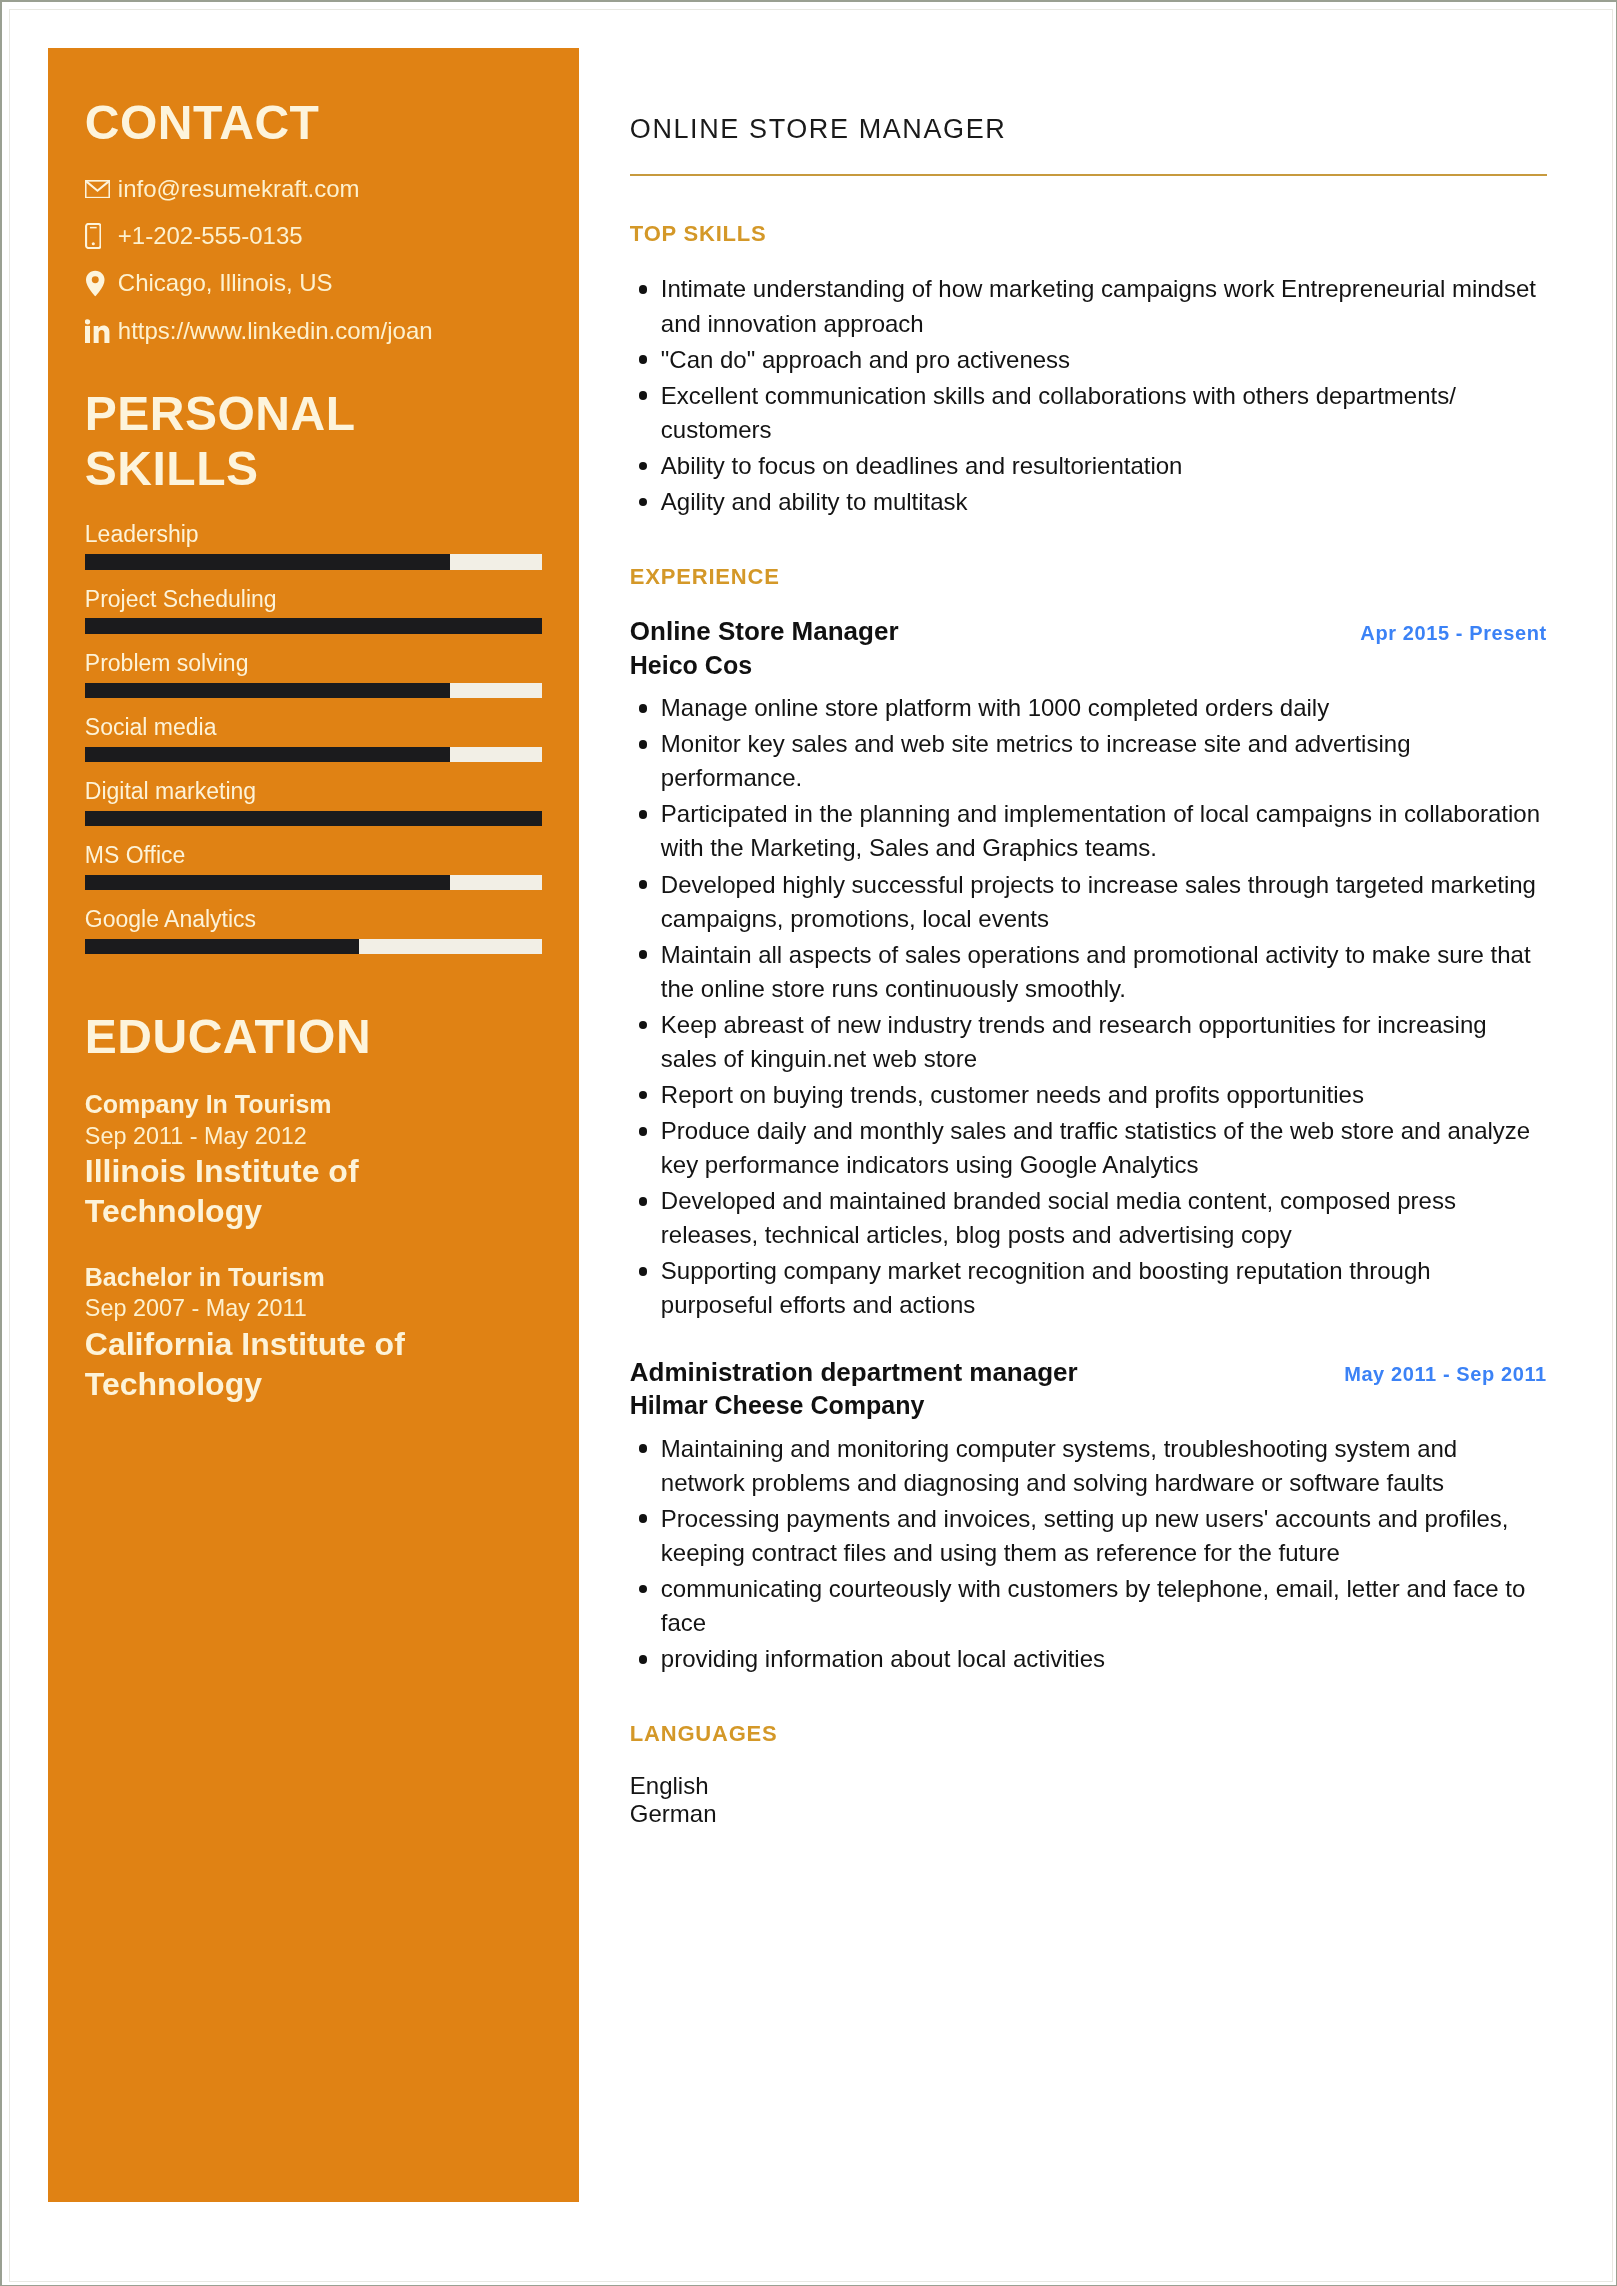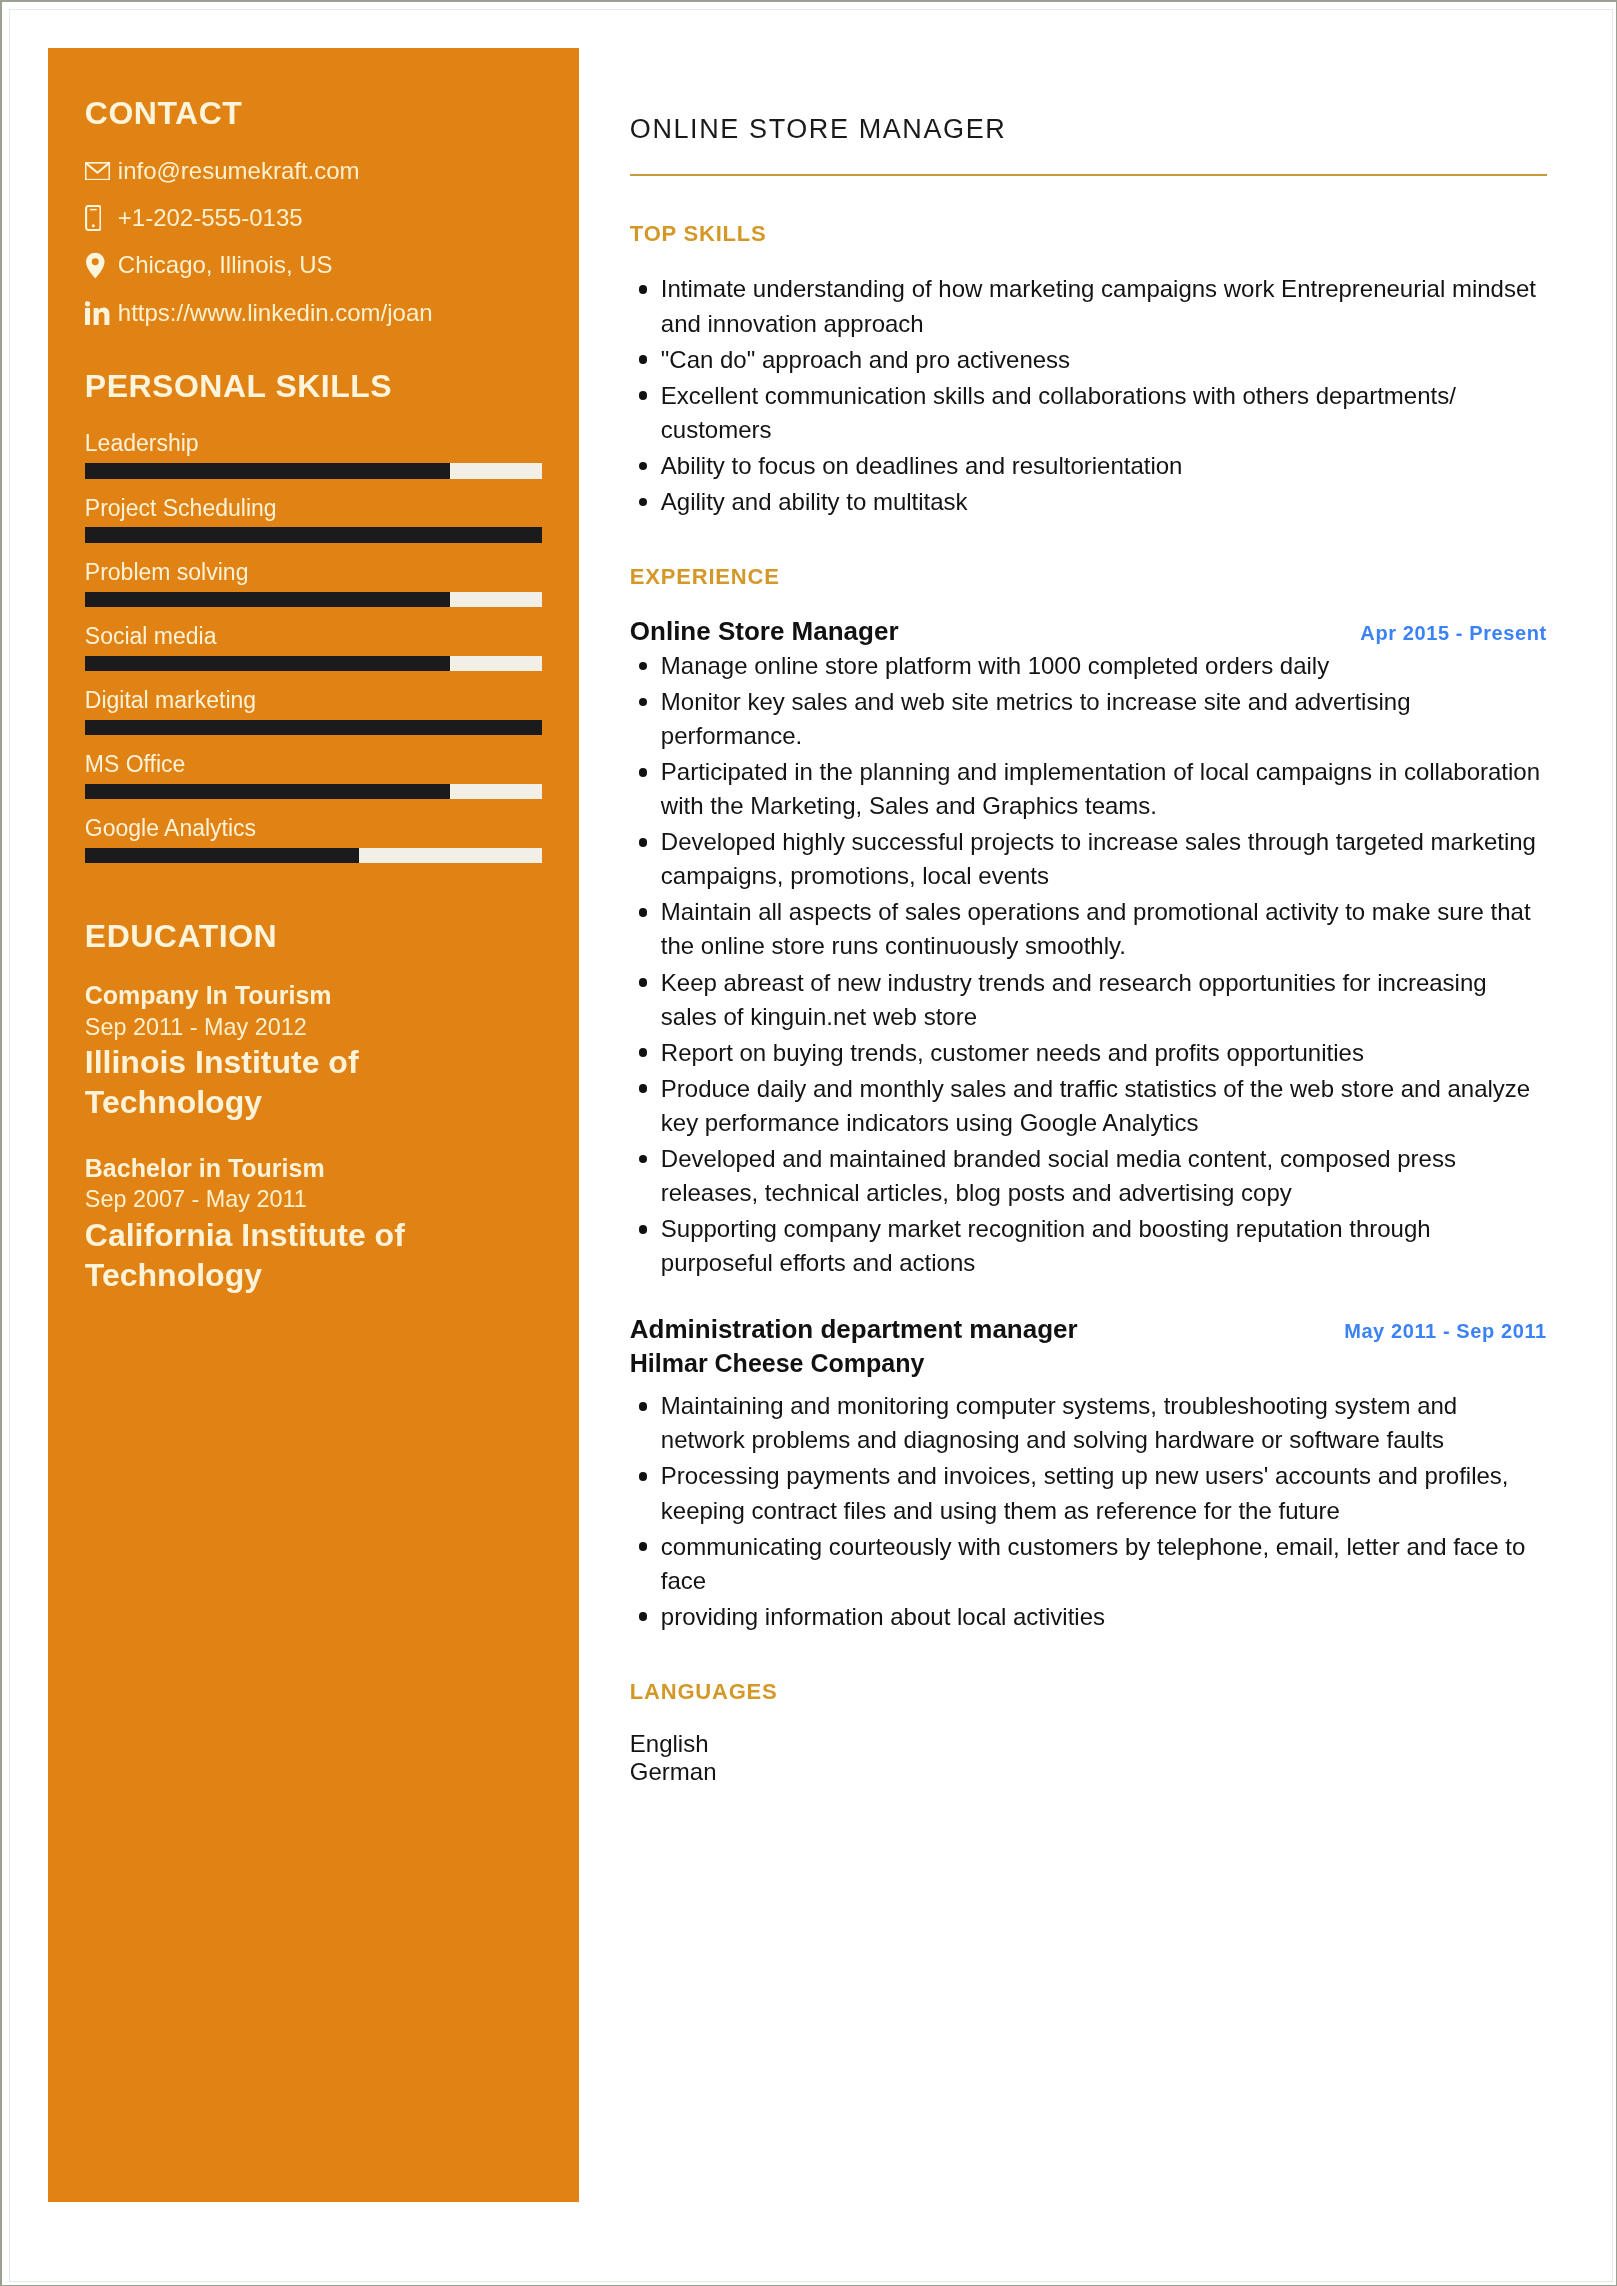--- a/index.html
+++ b/index.html
@@ -36,21 +36,21 @@
     width: 531px;
     height: 2154px;
     background: #e08214;
     padding: 47px 0 39px 0;
   }
 
   .sb-inner { padding: 0 37px 0 37px; }
 
   .sb-heading {
     color: #fdf4dc;
-    font-size: 32px;
+    font-size: 48px;
     font-weight: bold;
     letter-spacing: 0.5px;
     margin-bottom: 25px;
   }
 
   
   .contact-row {
     display: flex;
     align-items: center;
     margin-bottom: 18.5px;
@@ -349,20 +349,21 @@
       </section>
 
       <section class="section">
         <h2 class="section-title">EXPERIENCE</h2>
 
         <div class="exp-entry">
           <div class="exp-head">
             <div class="exp-role">Online Store Manager</div>
             <div class="exp-dates">Apr 2015 - Present</div>
           </div>
+          <div class="exp-company">Heico Cos</div>
           <ul class="bullets">
             <li>Manage online store platform with 1000 completed orders daily</li>
             <li>Monitor key sales and web site metrics to increase site and advertising performance.</li>
             <li>Participated in the planning and implementation of local campaigns in collaboration with the Marketing, Sales and Graphics teams.</li>
             <li>Developed highly successful projects to increase sales through targeted marketing campaigns, promotions, local events</li>
             <li>Maintain all aspects of sales operations and promotional activity to make sure that the online store runs continuously smoothly.</li>
             <li>Keep abreast of new industry trends and research opportunities for increasing sales of kinguin.net web store</li>
             <li>Report on buying trends, customer needs and profits opportunities</li>
             <li>Produce daily and monthly sales and traffic statistics of the web store and analyze key performance indicators using Google Analytics</li>
             <li>Developed and maintained branded social media content, composed press releases, technical articles, blog posts and advertising copy</li>

